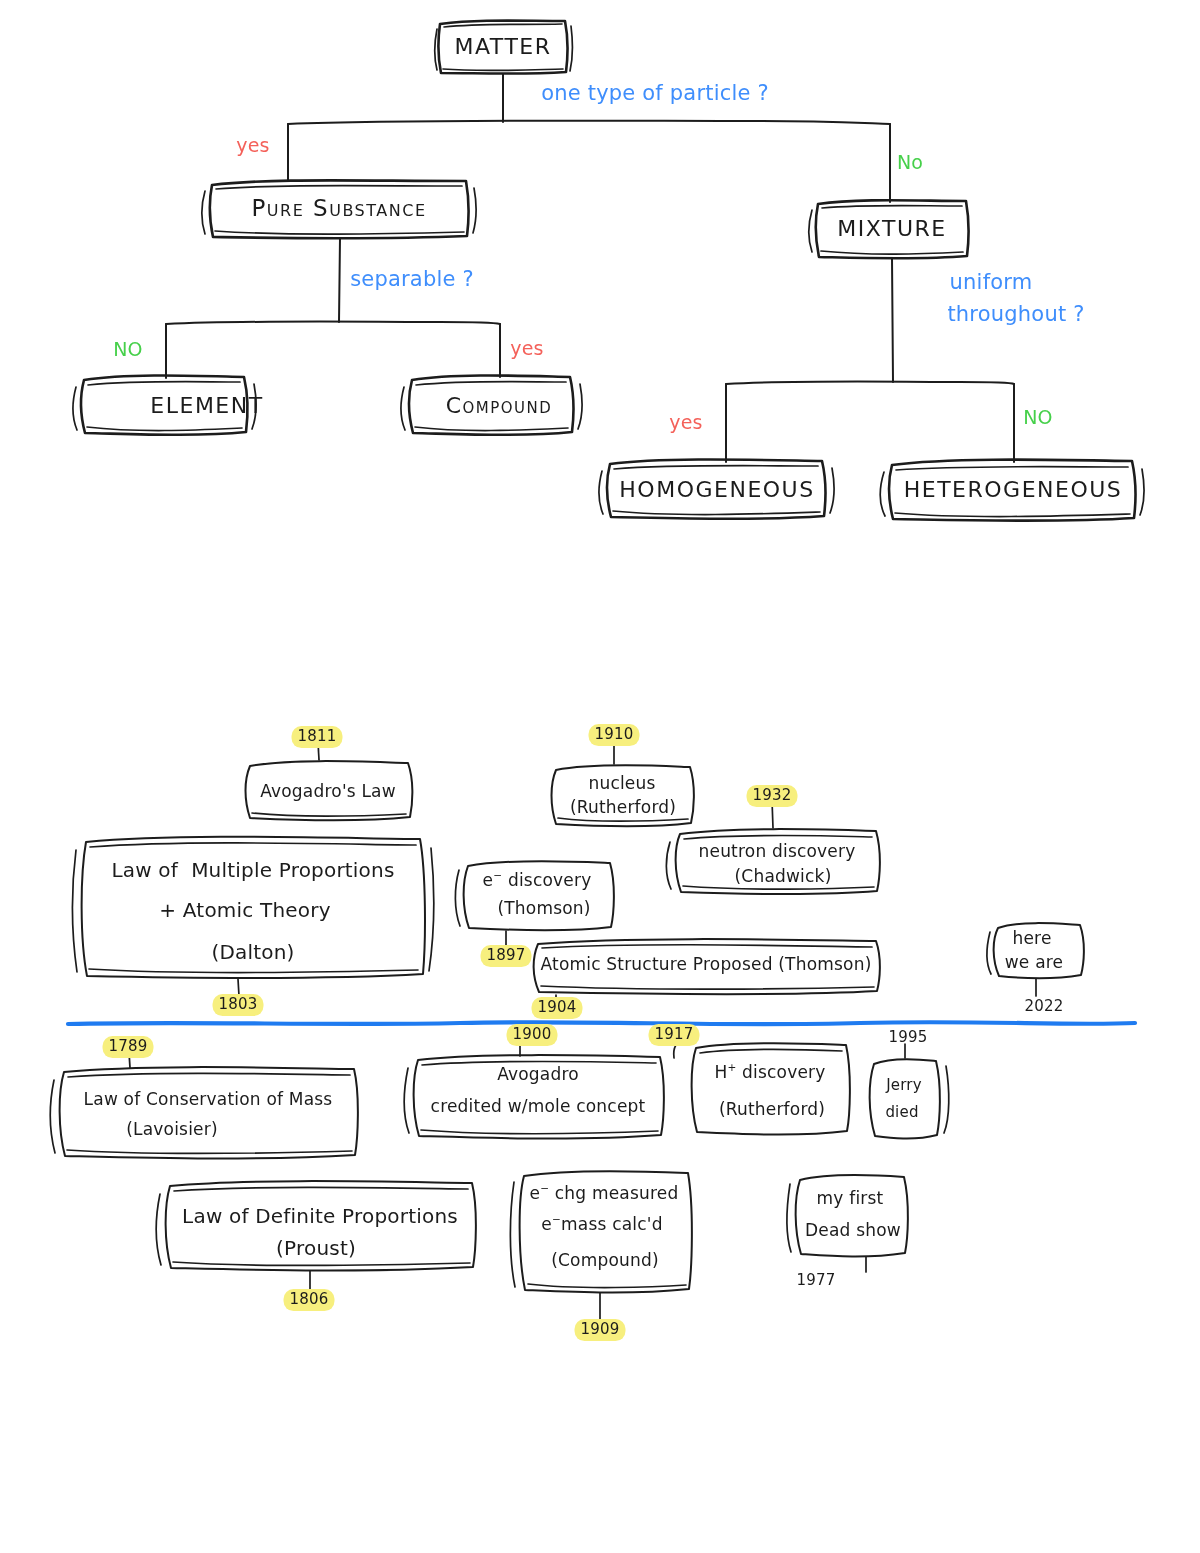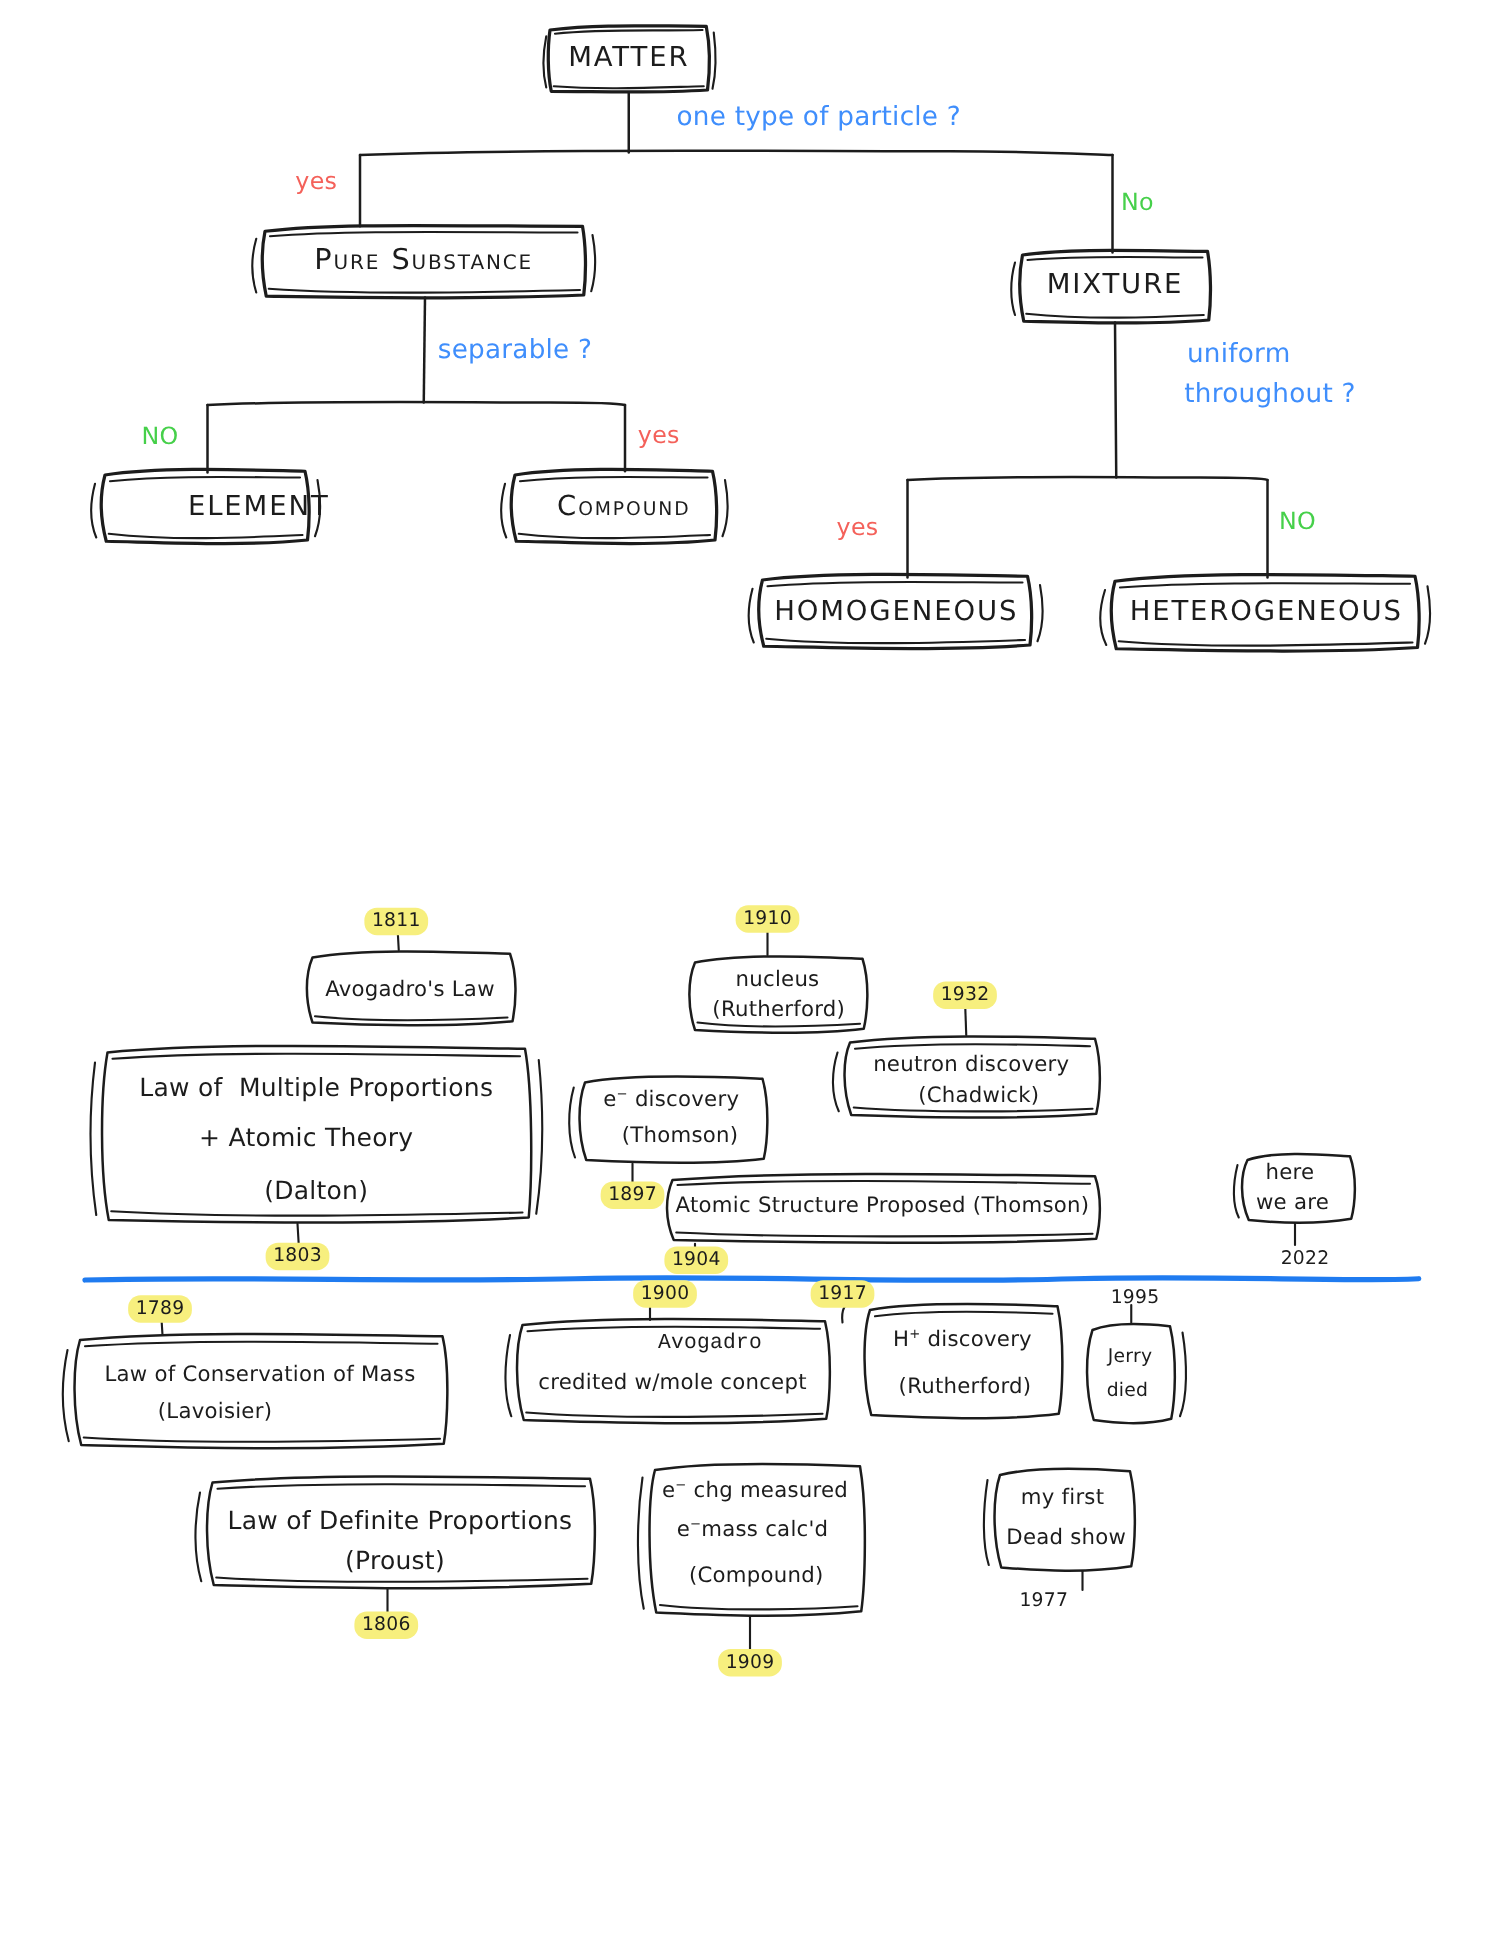--- a/index.html
+++ b/index.html
@@ -308,21 +308,21 @@
   <div class="tx tl-text" style="left:544px; top:909px;">(Thomson)</div>
 
   <div class="tx tl-text" style="left:706px; top:965px;">Atomic Structure Proposed (Thomson)</div>
 
   <div class="tx tl-text" style="left:1032px; top:939px;">here</div>
   <div class="tx tl-text" style="left:1034px; top:963px;">we are</div>
 
   <div class="tx tl-text" style="left:208px; top:1100px;">Law of Conservation of Mass</div>
   <div class="tx tl-text" style="left:172px; top:1130px;">(Lavoisier)</div>
 
-  <div class="tx tl-text" style="left:568px; top:1075px;font-family:Liberation Mono, monospace;">Avogadro</div>
+  <div class="tx tl-text" style="left:538px; top:1075px;">Avogadro</div>
   <div class="tx tl-text" style="left:538px; top:1107px;">credited w/mole concept</div>
 
   <div class="tx tl-text" style="left:770px; top:1072px;">H<span class="sup">+</span> discovery</div>
   <div class="tx tl-text" style="left:772px; top:1110px;">(Rutherford)</div>
 
   <div class="tx tl-text sm" style="left:904px; top:1085px;">Jerry</div>
   <div class="tx tl-text sm" style="left:902px; top:1112px;">died</div>
 
   <div class="tx tl-text lg" style="left:320px; top:1216px;">Law of Definite Proportions</div>
   <div class="tx tl-text lg" style="left:316px; top:1248px;">(Proust)</div>
@@ -353,15 +353,15 @@
   <div class="tx date hl" style="left:532px; top:1035px;">1900</div>
 
   <div class="tx date hl" style="left:674px; top:1035px;">1917</div>
 
   <div class="tx date" style="left:908px; top:1038px;">1995</div>
 
   <div class="tx date hl" style="left:309px; top:1300px;">1806</div>
 
   <div class="tx date hl" style="left:600px; top:1330px;">1909</div>
 
-  <div class="tx date" style="left:835px; top:1281px;">1977</div>
+  <div class="tx date" style="left:816px; top:1281px;">1977</div>
 
 </div>
 
 </body></html>

